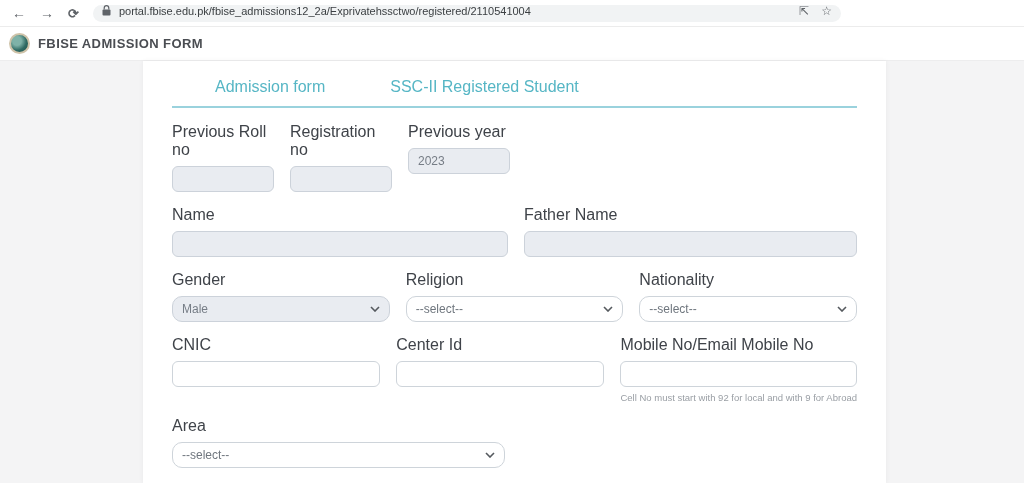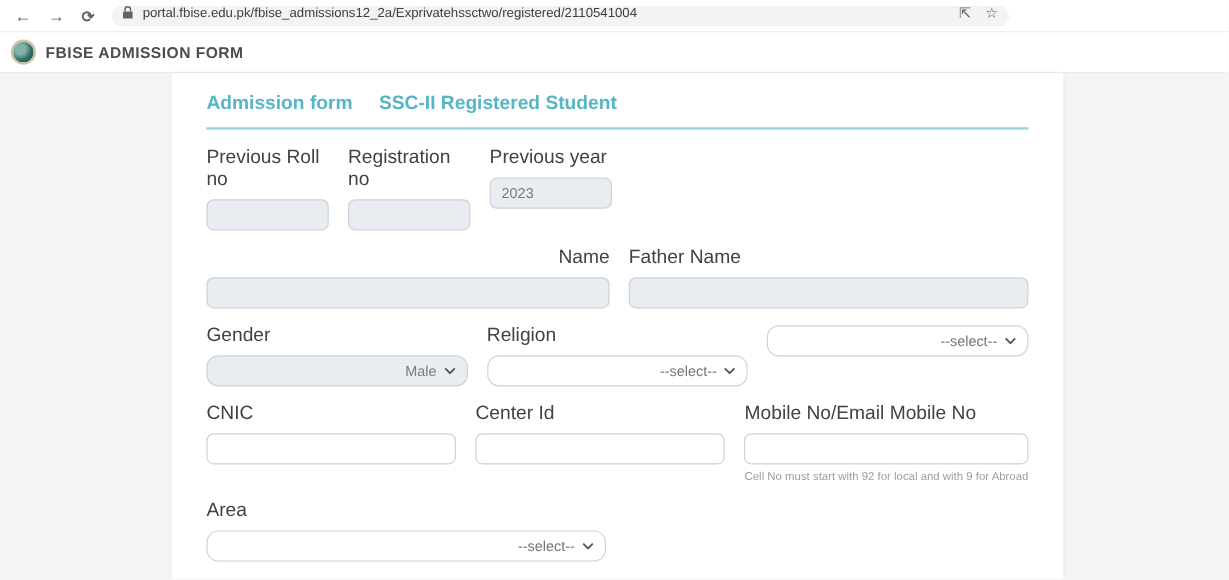--- a/index.html
+++ b/index.html
@@ -19,37 +19,37 @@
   
   .app-header { height:34px; background:#ffffff; display:flex; align-items:center; padding:0 9px; border-bottom:1px solid #ededee; }
   .logo { width:21px; height:21px; border-radius:50%; border:2px solid #cfc3a9; background:radial-gradient(circle at 35% 35%, #7fb2a8 0 28%, #2f6a63 60%, #1f4f49 100%); margin-right:8px; flex:0 0 auto; }
   .app-title { font-size:13px; font-weight:600; color:#4a4d52; letter-spacing:.4px; }
 
   
   .page { height:422px; background:#f4f4f5; }
   .card { margin-left:143px; width:743px; height:100%; background:#ffffff; box-shadow:0 0 5px rgba(0,0,0,.05); padding:15px 29px 0 29px; }
 
   .form-title-row { display:flex; align-items:baseline; gap:22px; padding-top:2px; }
-  .form-title, .form-subtitle { font-size:16px; color:#56b6c5; font-weight:700; }
+  .form-title, .form-subtitle { font-size:16px; color:#56b6c5; font-weight:400;margin-left:43px; }
   .title-divider { border:none; border-top:2px solid #9ad2dd; margin:10px 0 15px 0; }
 
   .row { display:flex; gap:16px; margin-bottom:14px; }
   .field { display:flex; flex-direction:column; }
   .f-small { width:102px; }
-  .f-name { width:336px;align-items:flex-end; }
+  .f-name { width:336px; }
   .f-father { width:331px; }
   .f-third { flex:1 1 0; }
   .f-area { width:333px; }
   .f-full { width:100%; }
 
   .field-label { font-size:16px; color:#3f4349; margin-bottom:7px; }
   .control { height:26px; border:1px solid #ced4da; border-radius:6px; background:#fff; font-size:12px; color:#495057; padding:12px 9px; display:flex; align-items:center; width:100%; font-family:"Liberation Sans", sans-serif; }
   input.control { outline:none; }
   .control.disabled { background:#e9ecf1; border-color:#ccd2da; color:#767d86; }
-  .selectbox { justify-content:flex-end; cursor:pointer;border-radius:10px; }
+  .selectbox { justify-content:space-between; cursor:pointer;border-radius:10px; }
   .selectbox .sel-text { color:#6f767e; }
   .chev { width:10px; height:6px; flex:0 0 auto; margin-left:6px; }
   .chev polyline { fill:none; stroke:#55595e; stroke-width:1.6; }
   .helper { font-size:9.5px; color:#999ea4; margin-top:5px; white-space:nowrap; }
 </style>
 </head>
 <body>
 
 <div class="browser-bar">
   <div class="nav-icons">
@@ -123,20 +123,21 @@
       <div class="field f-third">
         <label class="field-label">Religion</label>
         <div class="control selectbox">
           <span class="sel-text">--select--</span>
           <svg class="chev" viewBox="0 0 10 6">
               <polyline points="1,1 5,5 9,1"></polyline>
             </svg>
         </div>
       </div>
       <div class="field f-third">
+        <label class="field-label">Nationality</label>
         <div class="control selectbox">
           <span class="sel-text">--select--</span>
           <svg class="chev" viewBox="0 0 10 6">
               <polyline points="1,1 5,5 9,1"></polyline>
             </svg>
         </div>
       </div>
     </div>
 
     <div class="row">

